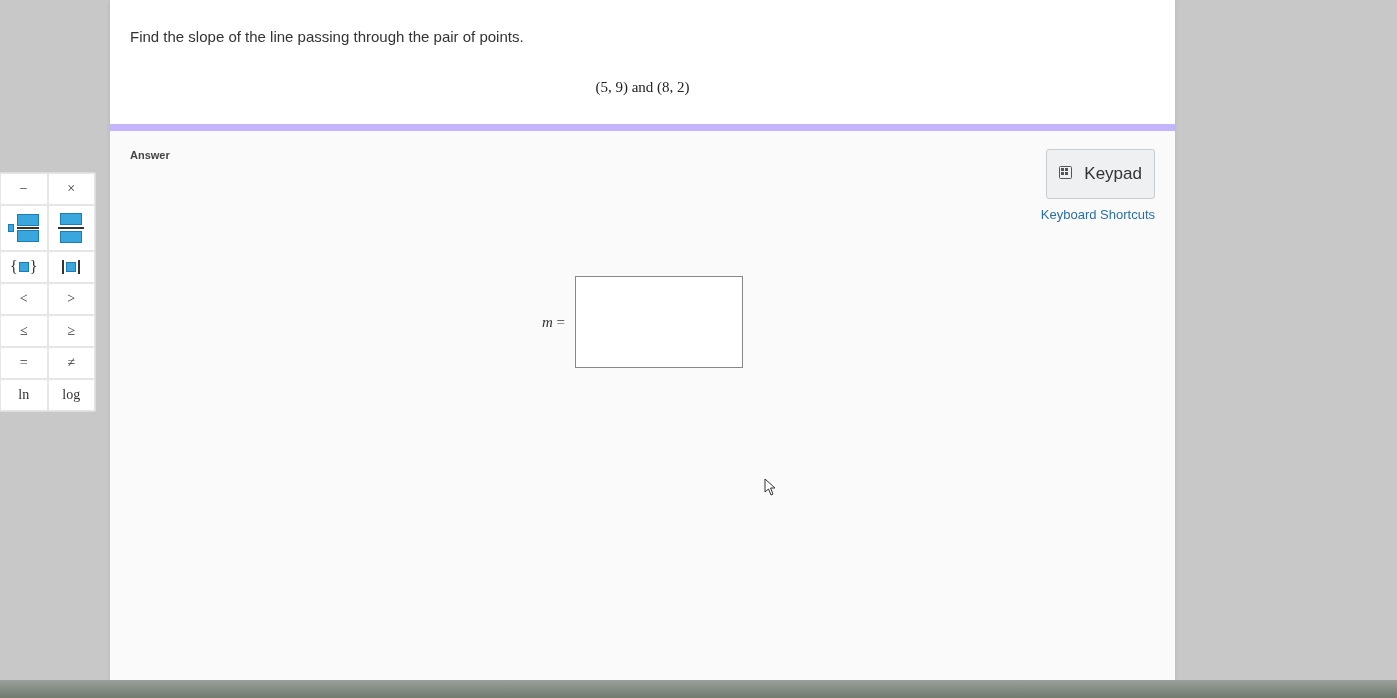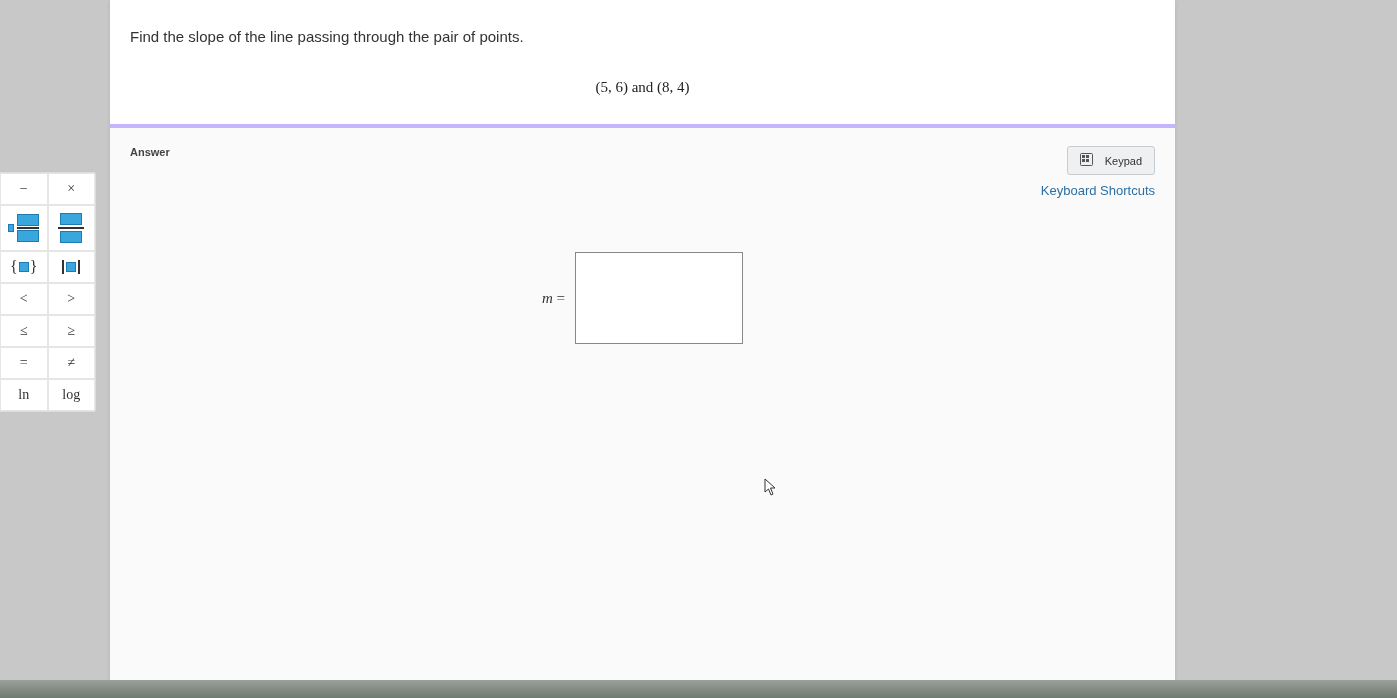--- a/index.html
+++ b/index.html
@@ -20,21 +20,21 @@
     .left-pad { width: 110px; background: #c8c8c8; }
     .content-card {
       background: #fff;
       width: 1065px;
       position: relative;
       box-shadow: 0 1px 4px rgba(0,0,0,0.1);
     }
     .right-pad { flex: 1; background: #c8c8c8; }
     .question-area {
       padding: 28px 20px 28px 20px;
-      border-bottom: 4px solid #c4b5fd;
+      border-bottom: 7px solid #c4b5fd;
       background: #fff;
     }
     .question-prompt {
       color: #333;
       font-size: 15px;
       margin-bottom: 34px;
     }
     .question-points {
       text-align: center;
       color: #222;
@@ -54,22 +54,22 @@
       font-size: 11px;
     }
     .keypad-col { text-align: right; }
     .keypad-btn {
       display: inline-flex;
       align-items: center;
       gap: 12px;
       background: #eef0f2;
       border: 1px solid #c7ccd1;
       border-radius: 3px;
-      padding: 6px 12px;
-      font-size: 11px;
+      padding: 14px 12px;
+      font-size: 17px;
       color: #333;
       cursor: pointer;
     }
     .kb-shortcuts {
       color: #2a6fa5;
       font-size: 13px;
       margin-top: 8px;
       cursor: pointer;
       padding-left: 36px;
     }
@@ -177,21 +177,21 @@
 </head>
 <body>
 
 <div class="page-wrap">
   <div class="left-pad"></div>
 
   <div class="content-card">
 
     <div class="question-area">
       <div class="question-prompt">Find the slope of the line passing through the pair of points.</div>
-      <div class="question-points">(5, 6) and (8, 4)</div>
+      <div class="question-points">(5, 9) and (8, 2)</div>
     </div>
 
     <div class="answer-header">
       <div class="answer-label">Answer</div>
       <div class="keypad-col">
         <button class="keypad-btn">
           <span>
             <svg width="13" height="13" viewBox="0 0 13 13">
                 <rect x="0.5" y="0.5" width="12" height="12" rx="1" fill="none" stroke="#555"></rect>
                 <rect x="2" y="2" width="3" height="3" fill="#555"></rect>

